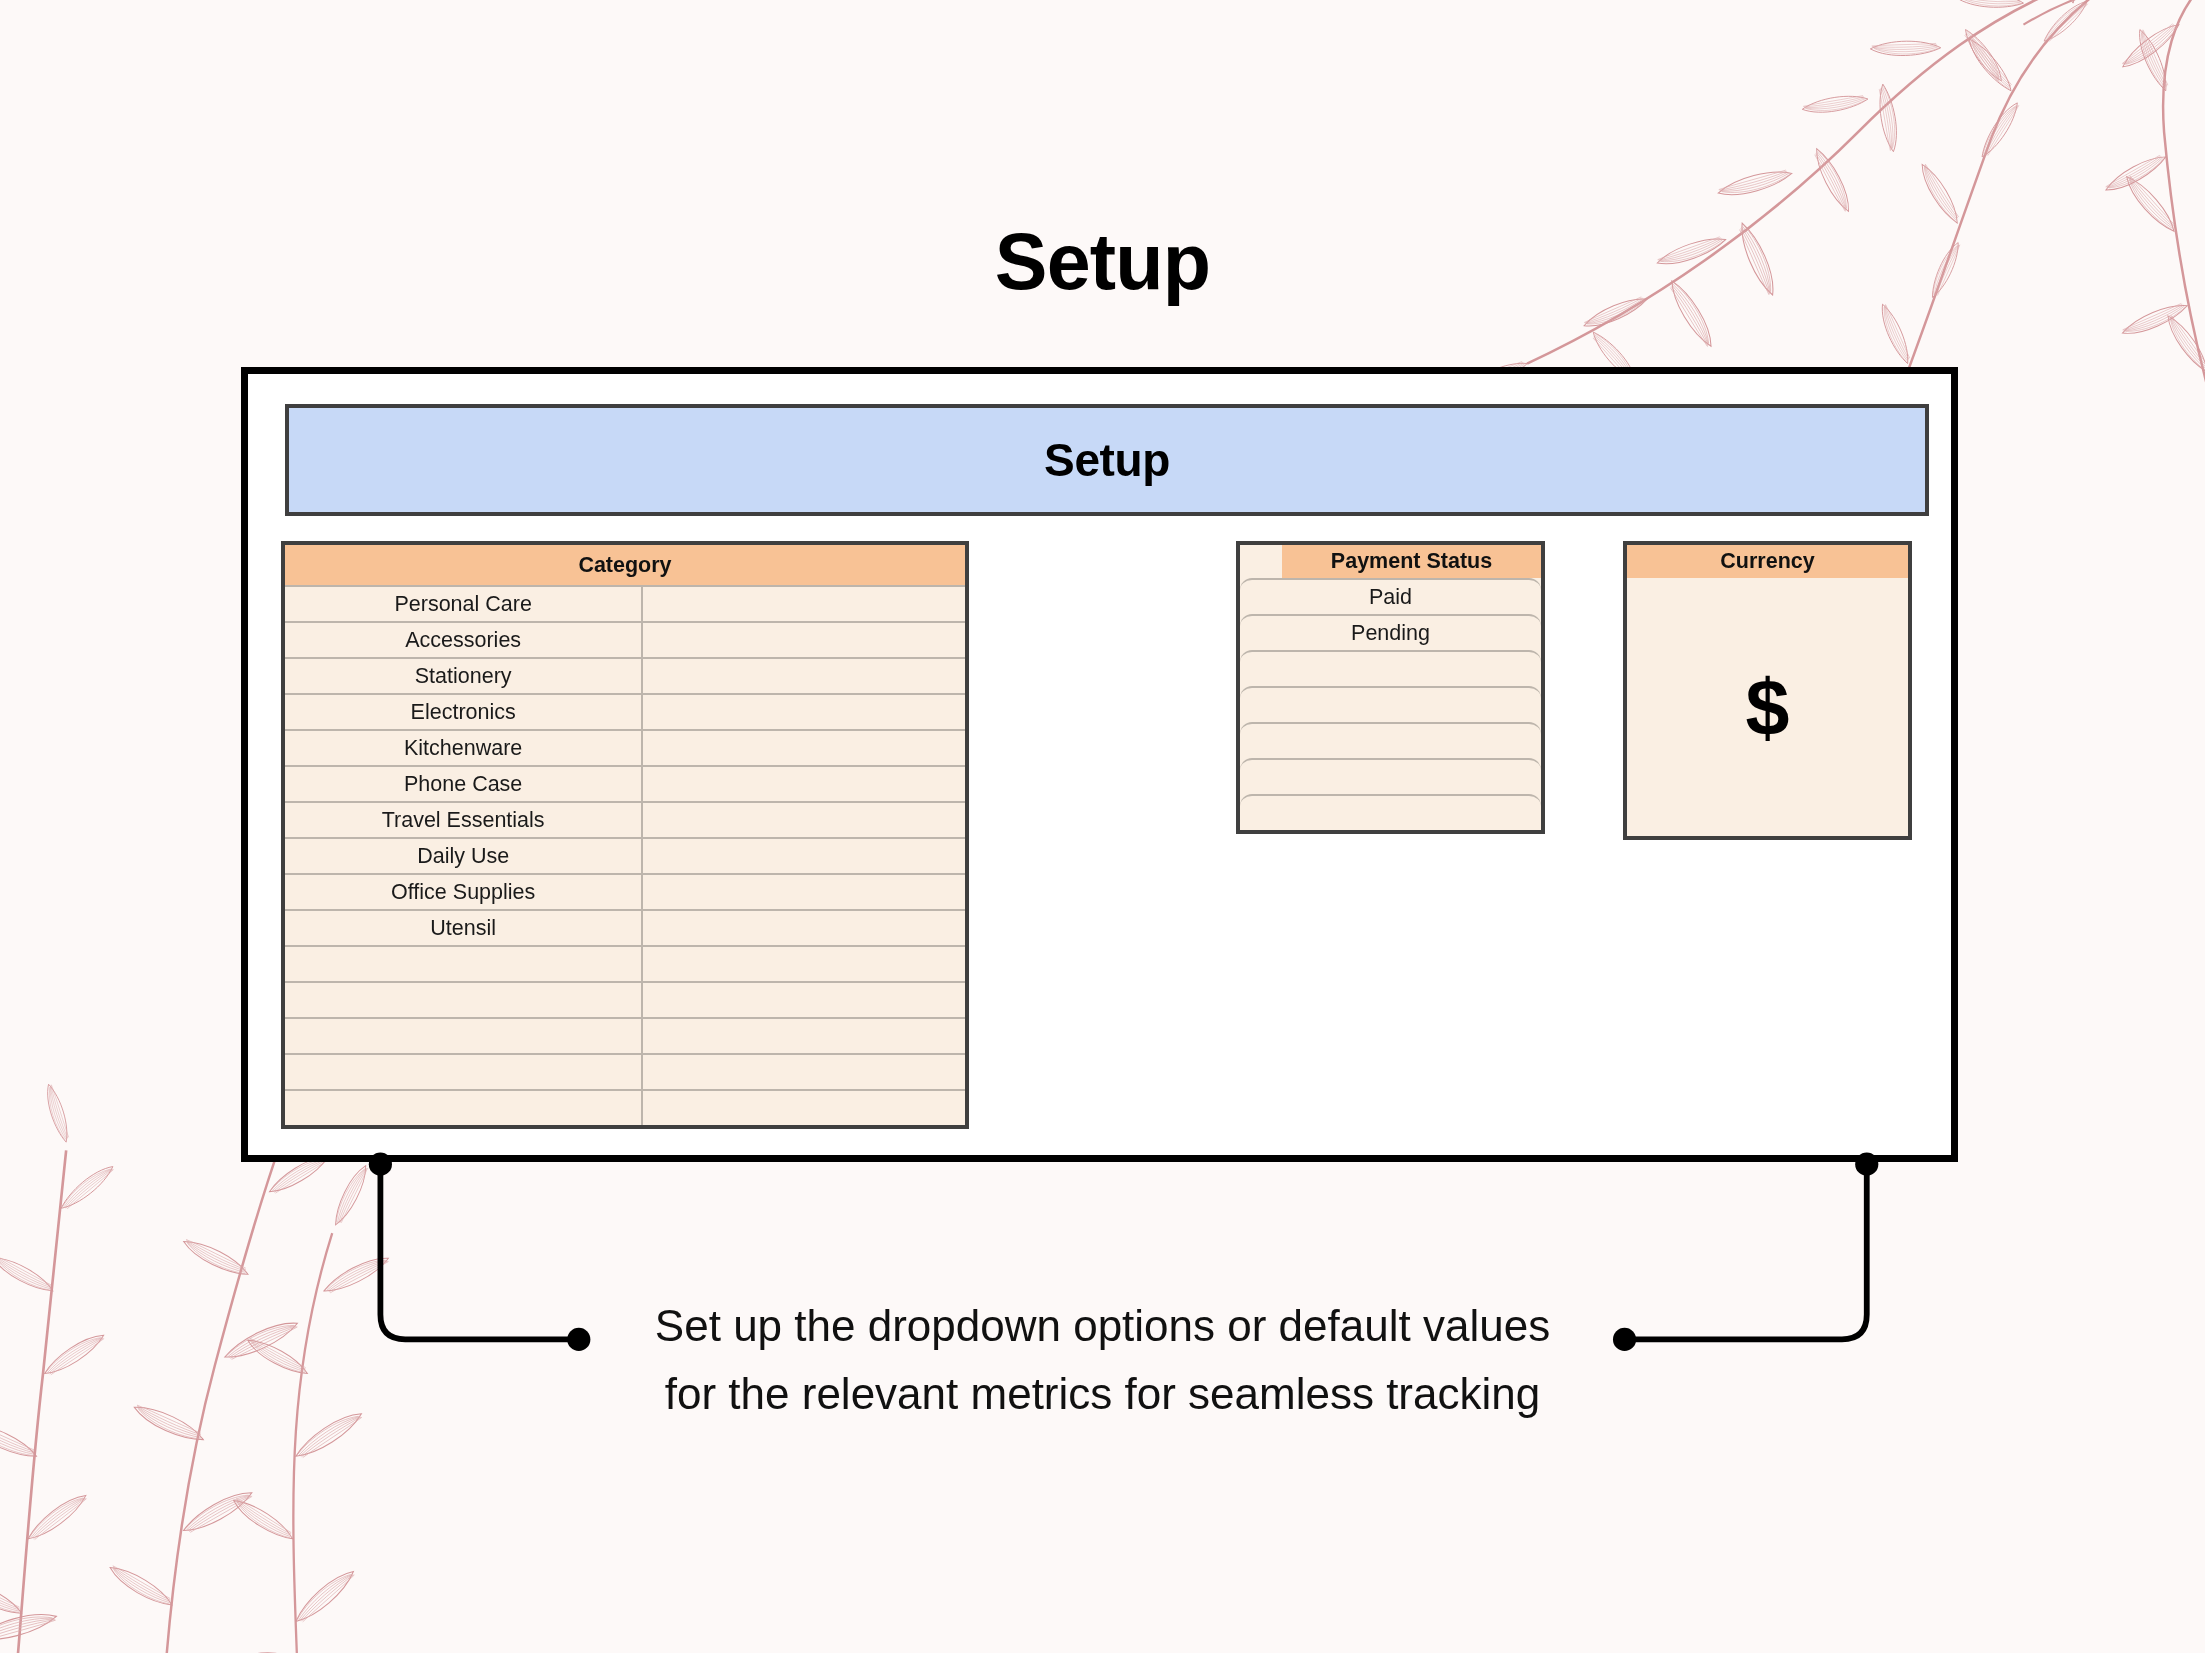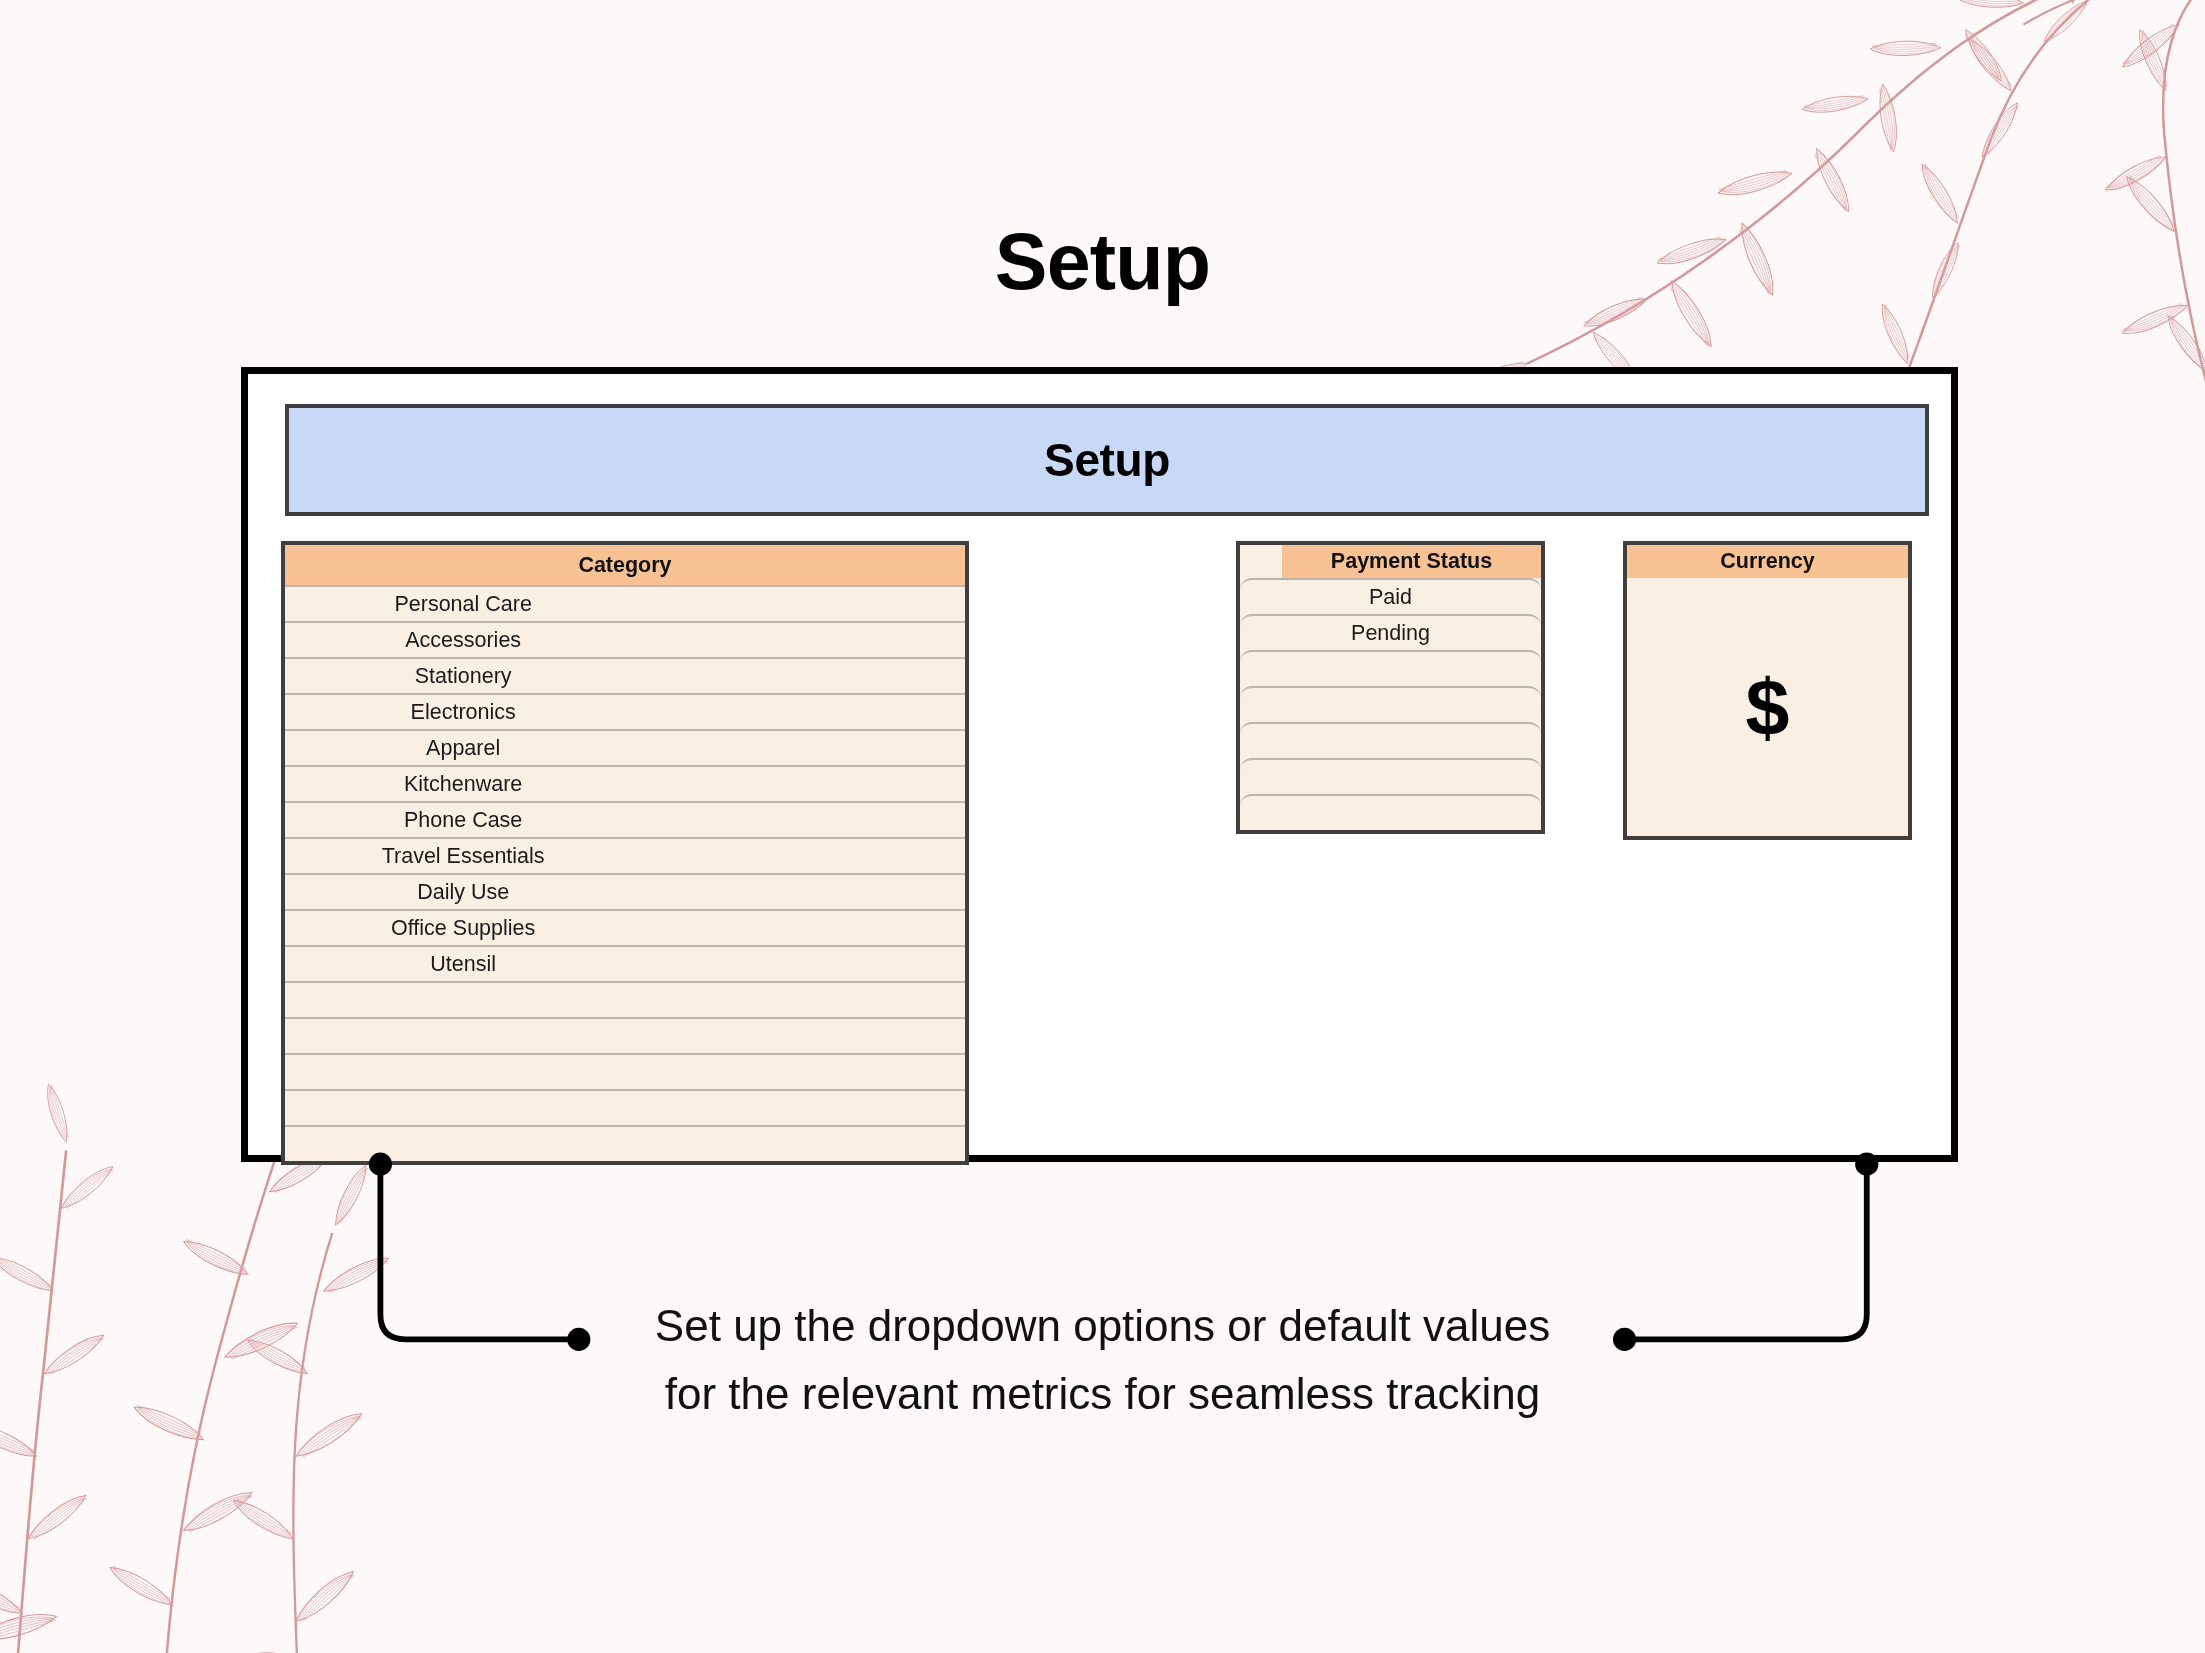--- a/index.html
+++ b/index.html
@@ -85,21 +85,20 @@
     font-weight: 700;
     color: #111;
     display: flex;
     align-items: center;
     justify-content: center;
   }
   .tbl-row {
     display: flex;
     border-top: 2.5px solid #bdb5ac;
     background: #faefe3;
-    align-items: center;
   }
   .tbl-row:first-of-type { border-top: none; }
   .cell {
     display: flex;
     align-items: center;
     justify-content: center;
     font-size: 21.5px;
     color: #1a1a1a;
     overflow: hidden;
     white-space: nowrap;
@@ -376,24 +375,20 @@
     </div>
     <div class="tbl-row">
       <div class="cell cell-a">Stationery</div>
       <div class="cell cell-b cell-split"></div>
     </div>
     <div class="tbl-row">
       <div class="cell cell-a">Electronics</div>
       <div class="cell cell-b cell-split"></div>
     </div>
     <div class="tbl-row">
-      <div class="cell cell-a">Apparel</div>
-      <div class="cell cell-b cell-split"></div>
-    </div>
-    <div class="tbl-row">
       <div class="cell cell-a">Kitchenware</div>
       <div class="cell cell-b cell-split"></div>
     </div>
     <div class="tbl-row">
       <div class="cell cell-a">Phone Case</div>
       <div class="cell cell-b cell-split"></div>
     </div>
     <div class="tbl-row">
       <div class="cell cell-a">Travel Essentials</div>
       <div class="cell cell-b cell-split"></div>

